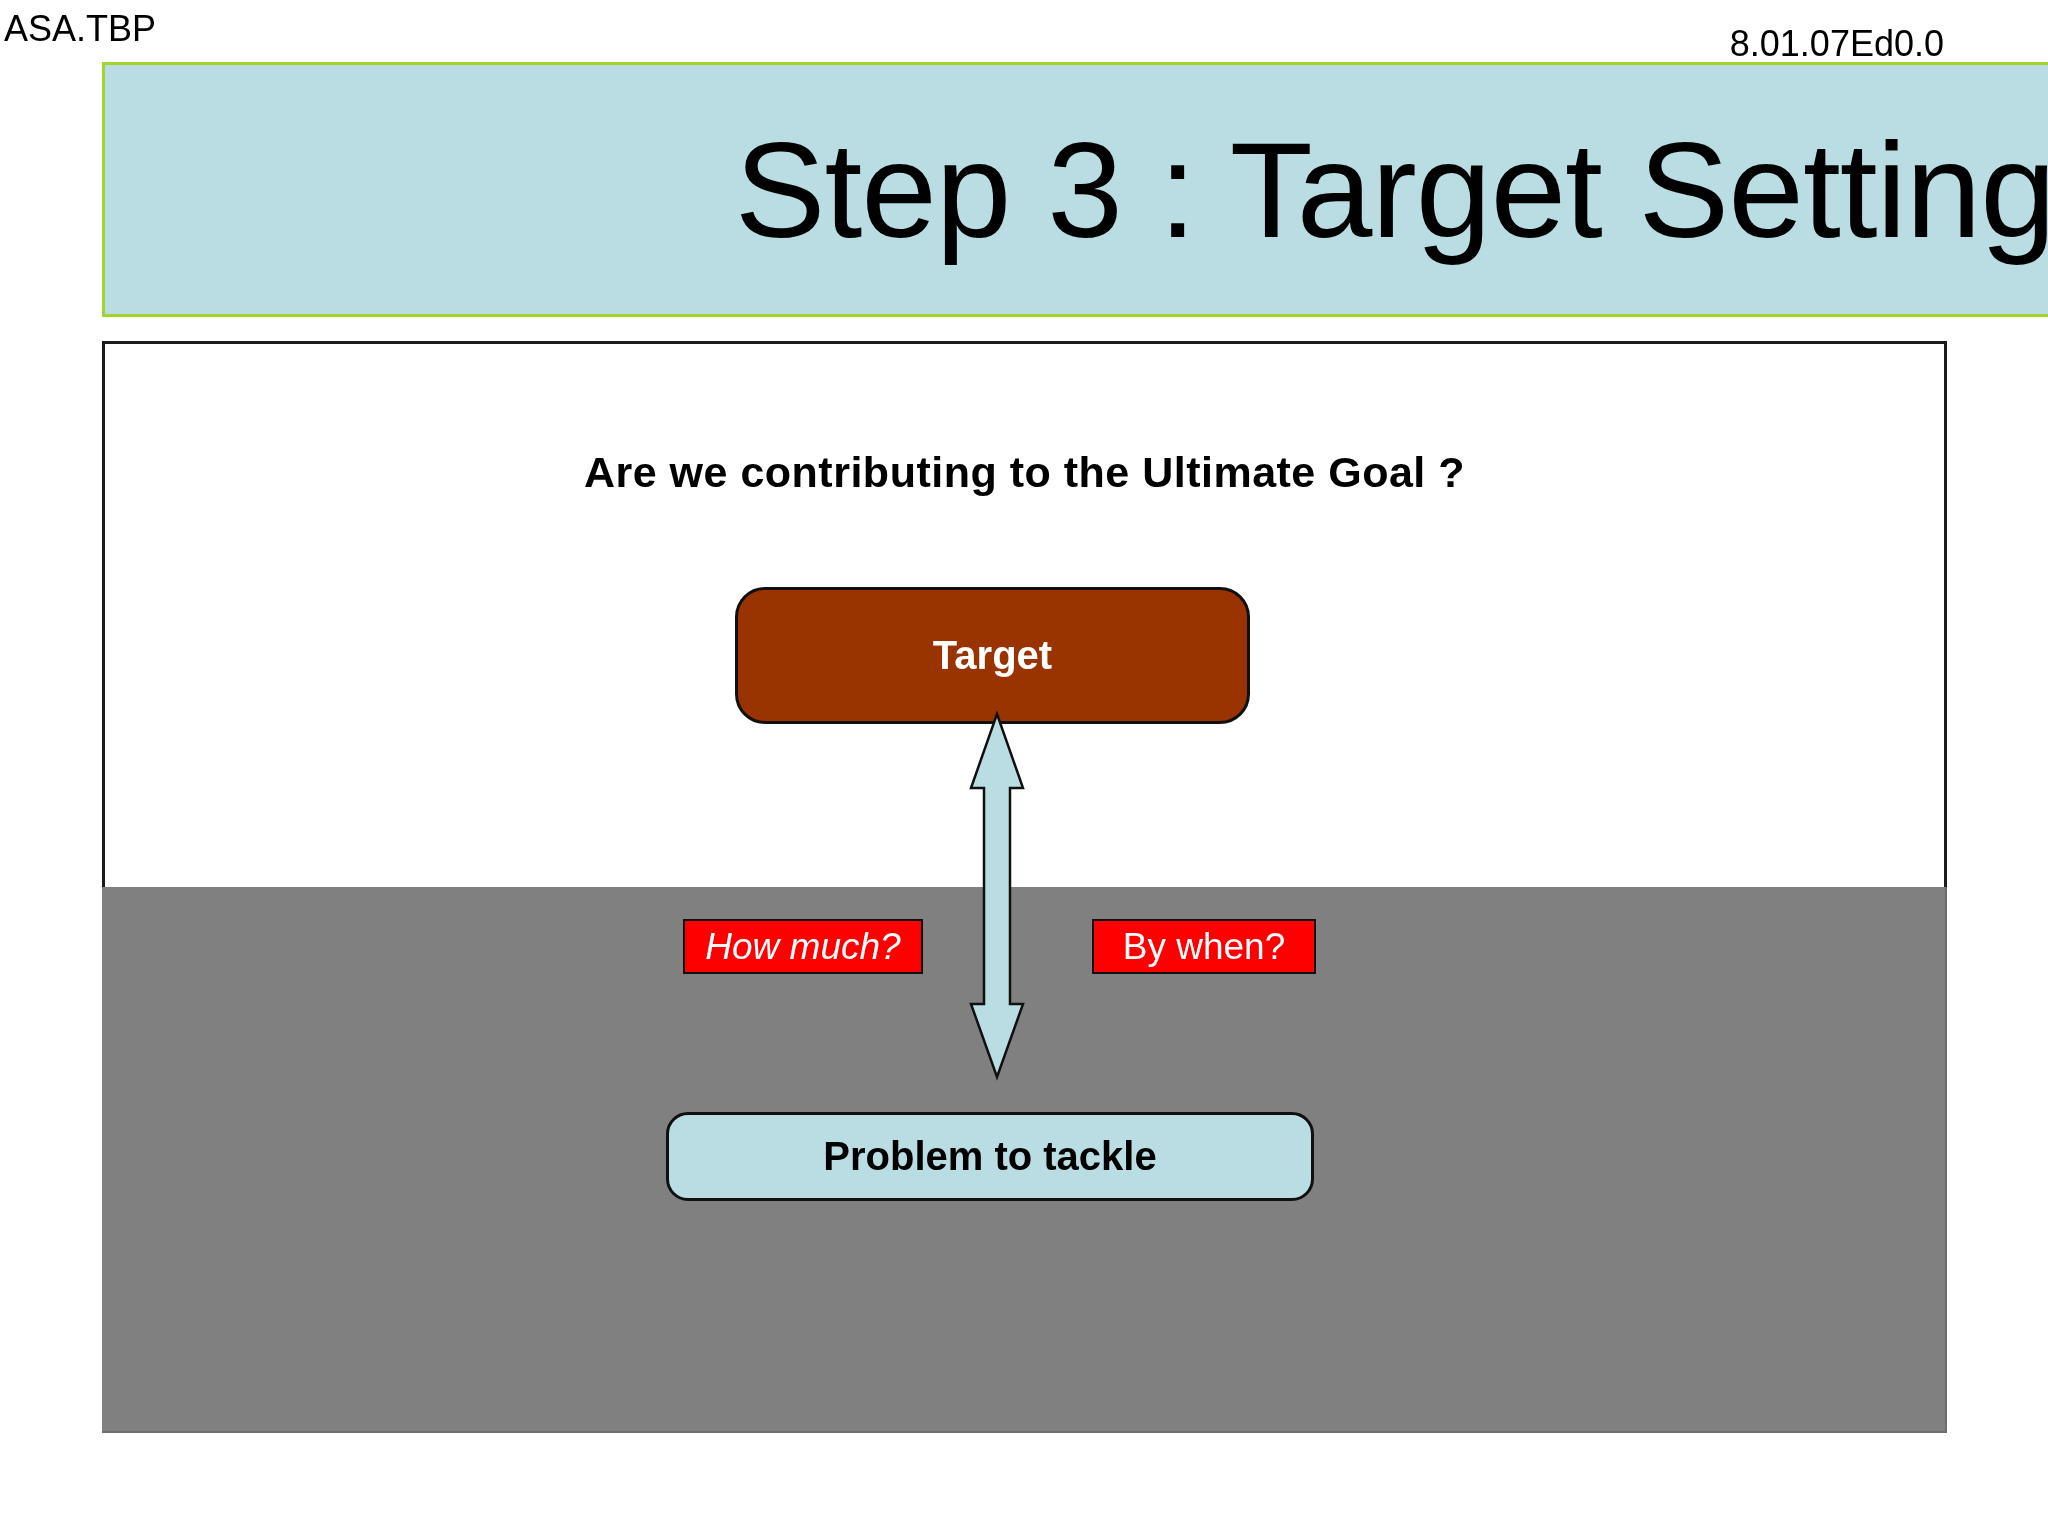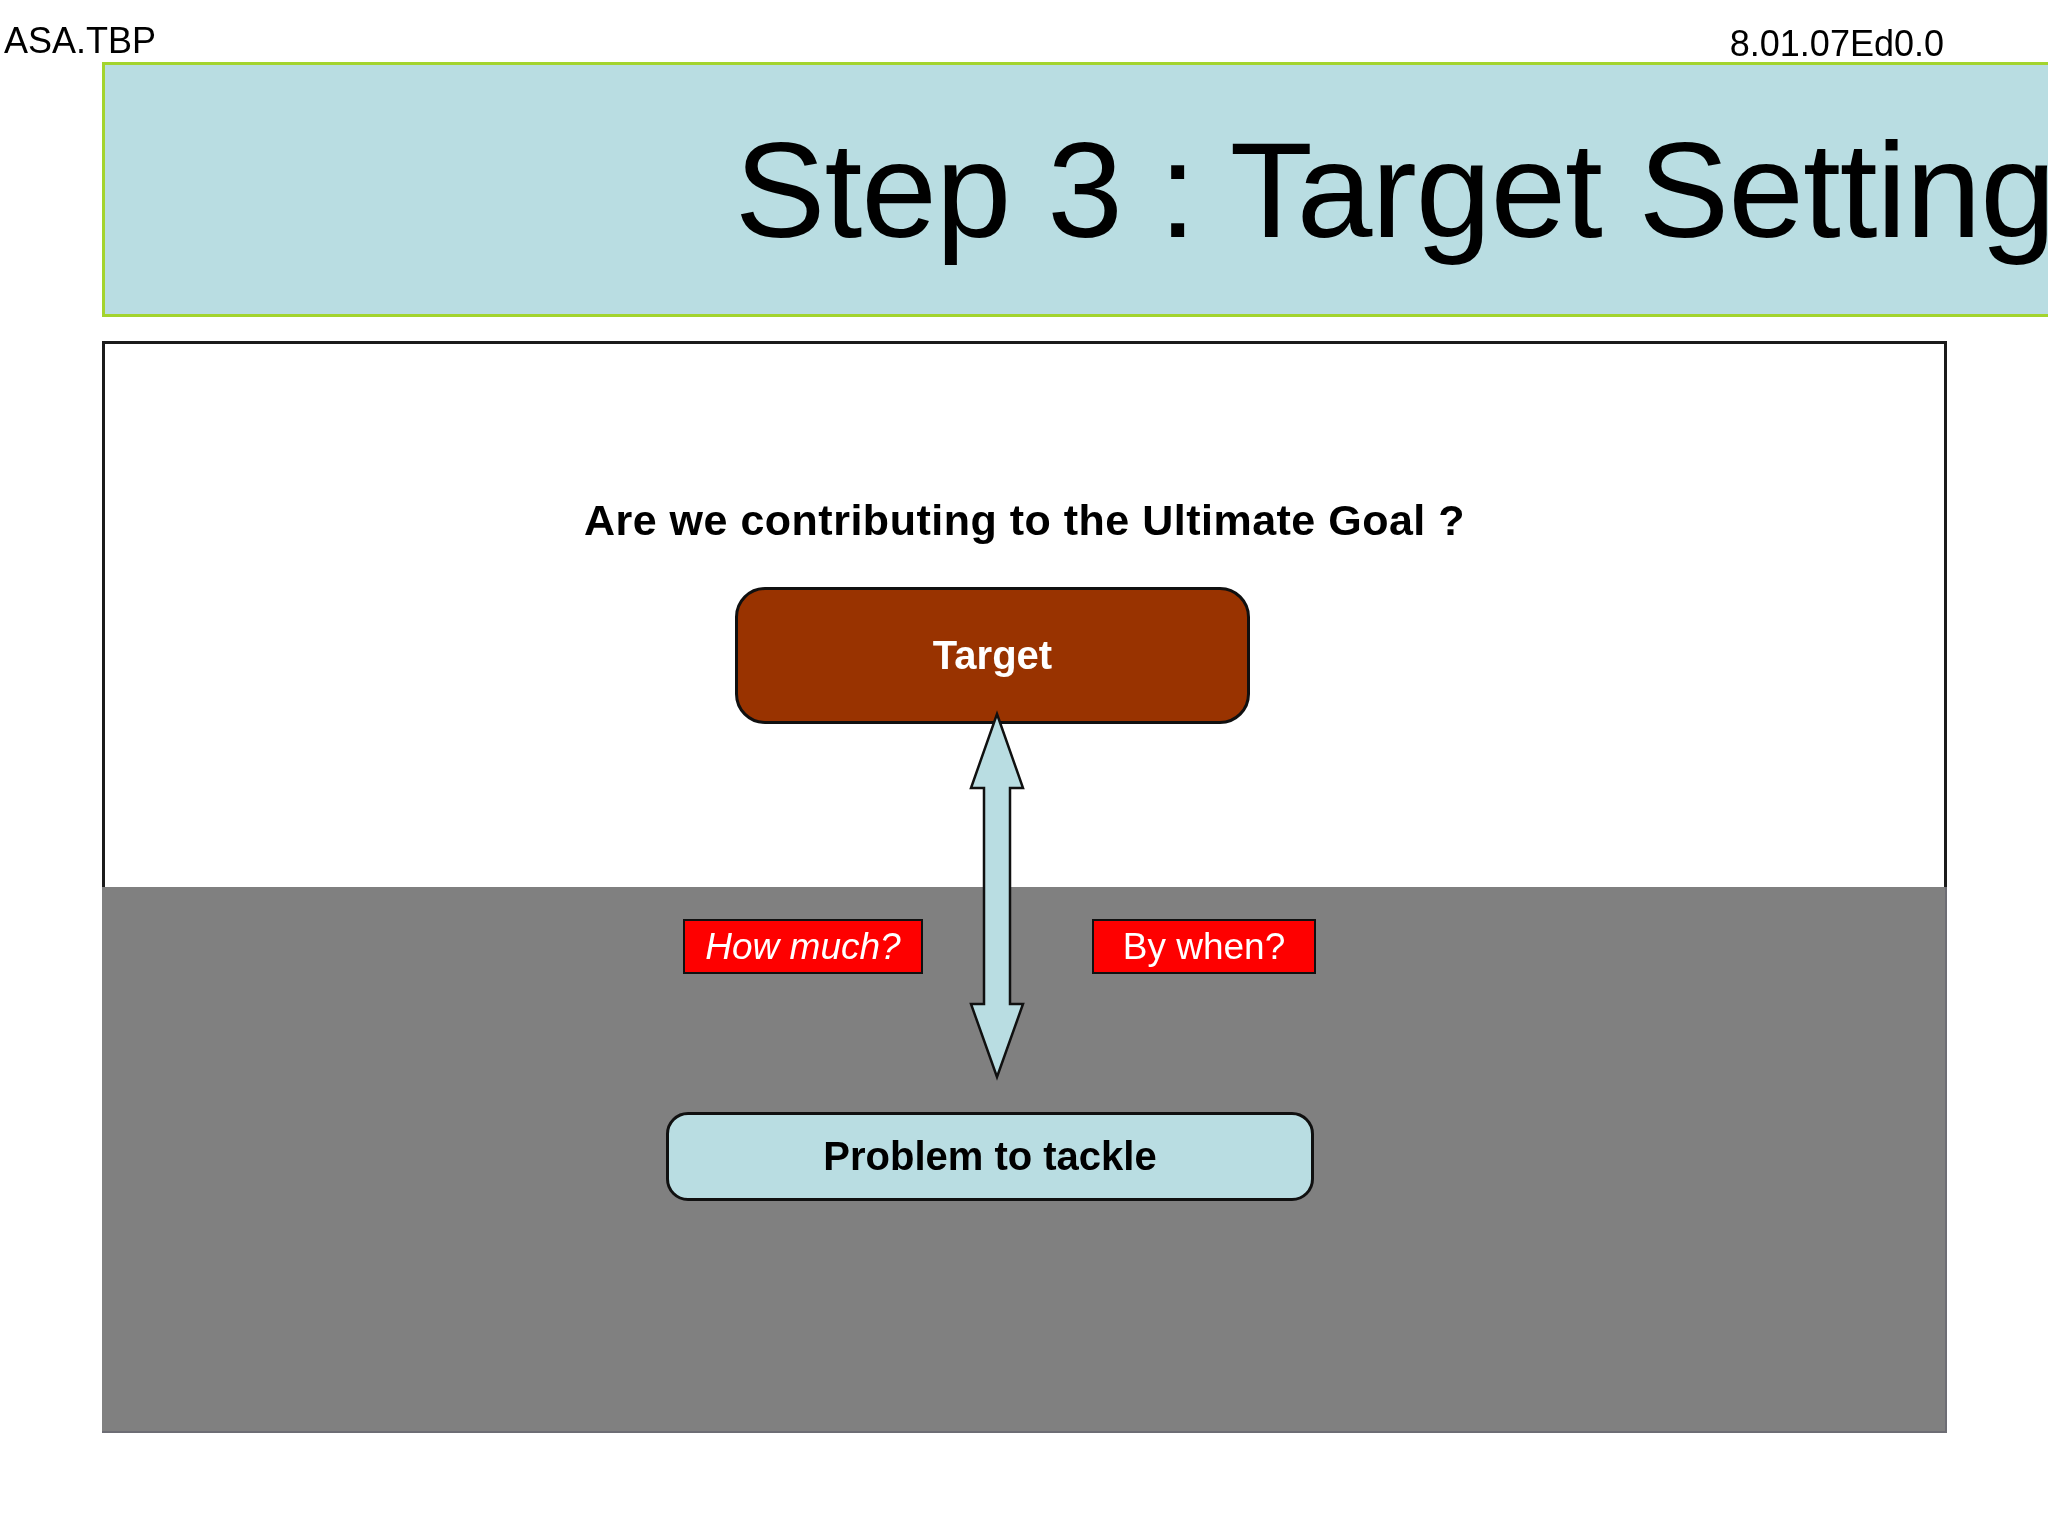--- a/index.html
+++ b/index.html
@@ -15,21 +15,21 @@
     background: #ffffff;
     overflow: hidden;
   }
   .abs { position: absolute; box-sizing: border-box; }
 
   .hdr-text {
     font-size: 36px;
     color: #000000;
     white-space: nowrap;
   }
-  .hdr-left { left: 4px; top: 20px; text-align: right; }
+  .hdr-left { left: 4px; top: 8px; text-align: right; }
   .hdr-right { right: 104px; top: 8px; margin-top: 15px; }
 
   .title-bar {
     left: 102px; top: 62px;
     width: 1956px; height: 255px;
     background: var(--title-bg, #b9dde2);
     border: 3px solid var(--title-border, #a3d42e);
     display: flex; align-items: center; justify-content: flex-end;
   }
   .title-text {
@@ -55,21 +55,20 @@
   }
 
   .question {
     left: 102px; top: 448px;
     width: 1845px;
     text-align: center;
     font-size: 43px;
     font-weight: bold;
     letter-spacing: 0.5px;
     color: #000000;
-    margin-top: 48px;
   }
 
   .target-box {
     left: 735px; top: 563px;
     width: 515px; height: 137px;
     background: var(--target-bg, #993300);
     border: 3px solid #101010;
     border-radius: 30px;
     display: flex; align-items: center; justify-content: center;
     color: #ffffff;

